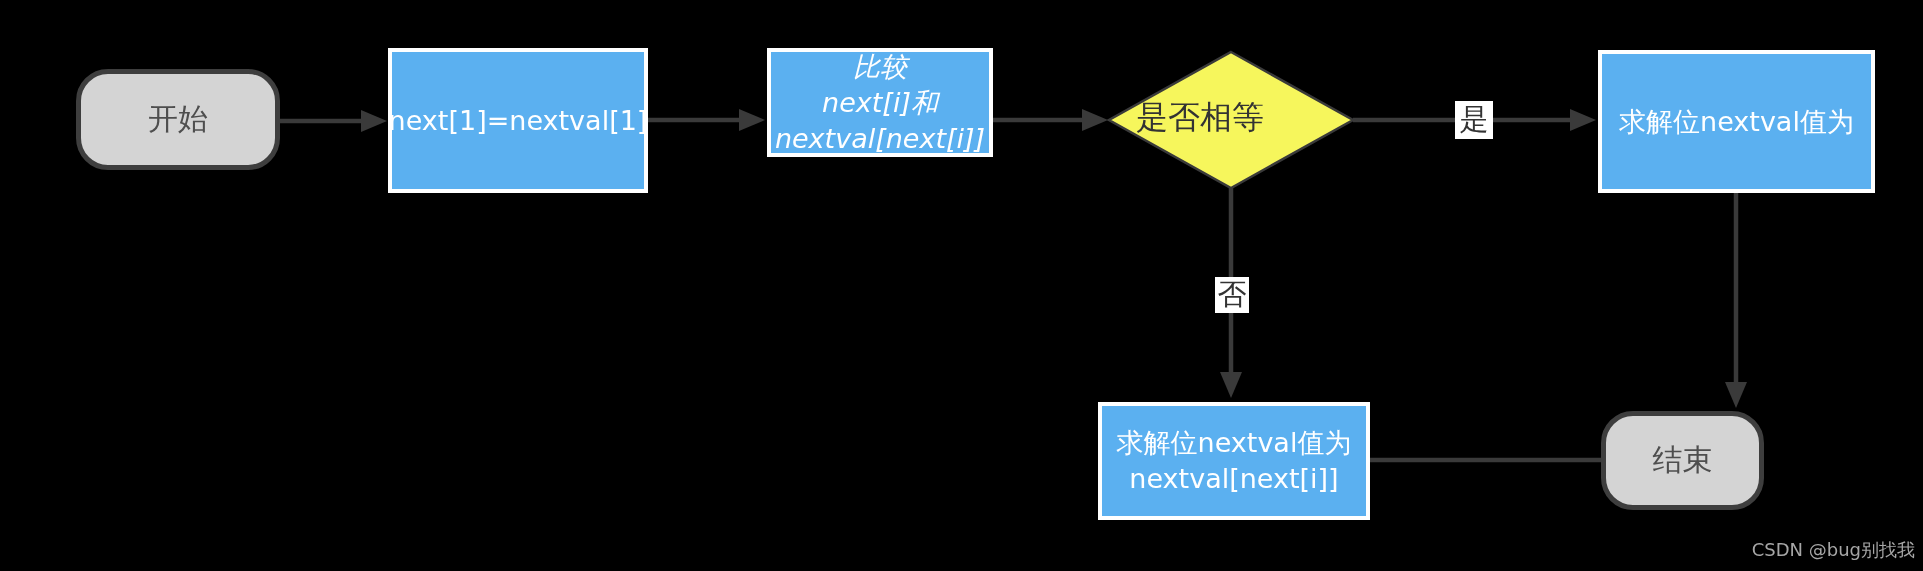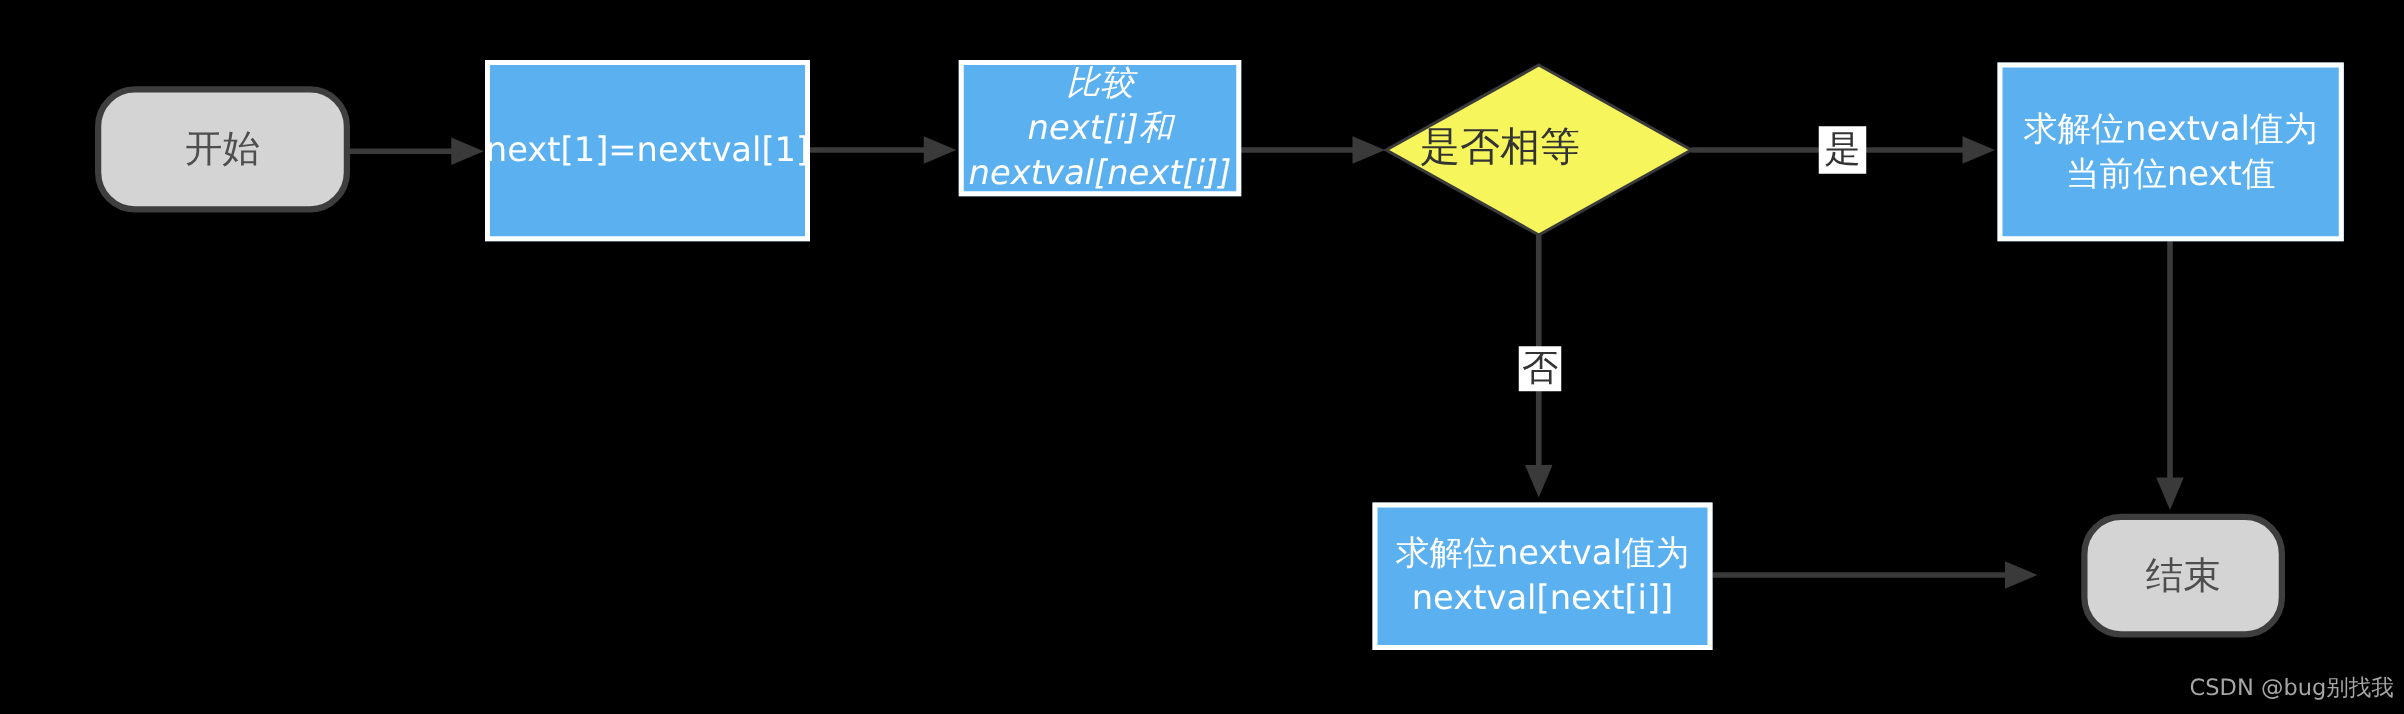--- a/index.html
+++ b/index.html
@@ -56,21 +56,21 @@
     border:4px solid var(--process-border);
     color:var(--process-text);
     font-size:27px;
     line-height:36px;
   }
   .node-start{left:48px;top:69px;width:204px;height:101px;}
   .node-init{left:388px;top:48px;width:260px;height:145px;}
   .node-compare{left:767px;top:48px;width:226px;height:109px;font-style:italic;}
   .node-equal{left:1598px;top:50px;width:277px;height:143px;}
   .node-notequal{left:1098px;top:402px;width:272px;height:118px;}
-  .node-end{left:1637px;top:411px;width:163px;height:99px;align-items:center;}
+  .node-end{left:1573px;top:411px;width:163px;height:99px;align-items:center;}
   .decision-label{
     left:1090px;top:100px;width:220px;height:40px;
     color:var(--decision-text);
     font-size:32px;
     justify-content:flex-end;
   }
   .edge-label{
     position:absolute;
     display:flex;align-items:center;justify-content:center;
     background:var(--edge-label-bg);
@@ -130,21 +130,20 @@
     <div>next[i]和</div>
     <div>nextval[next[i]]</div>
   </div>
 
   <div class="node decision-label">
     <div>是否相等</div>
   </div>
 
   <div class="node process node-equal">
     <div>求解位nextval值为</div>
-    <div>当前位next值</div>
   </div>
 
   <div class="node process node-notequal">
     <div>求解位nextval值为</div>
     <div>nextval[next[i]]</div>
   </div>
 
   <div class="node terminal node-end">
     <div>结束</div>
   </div>

